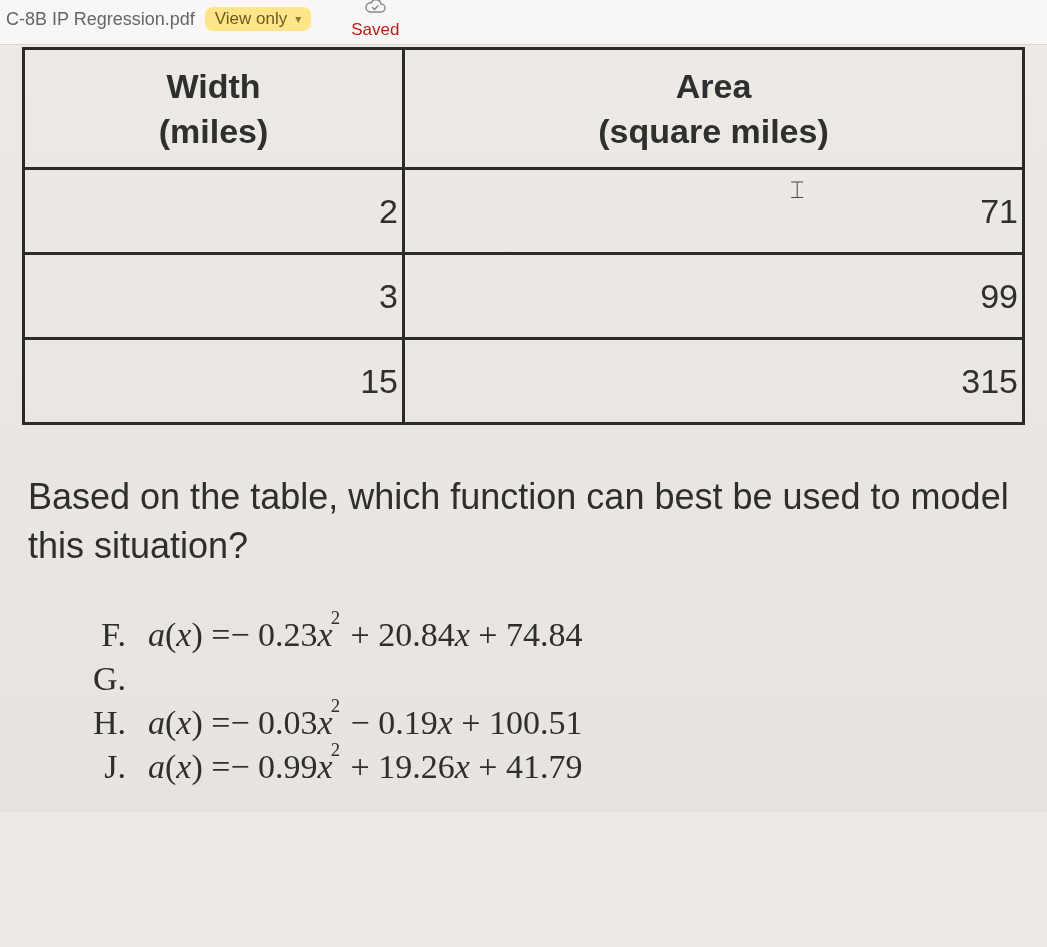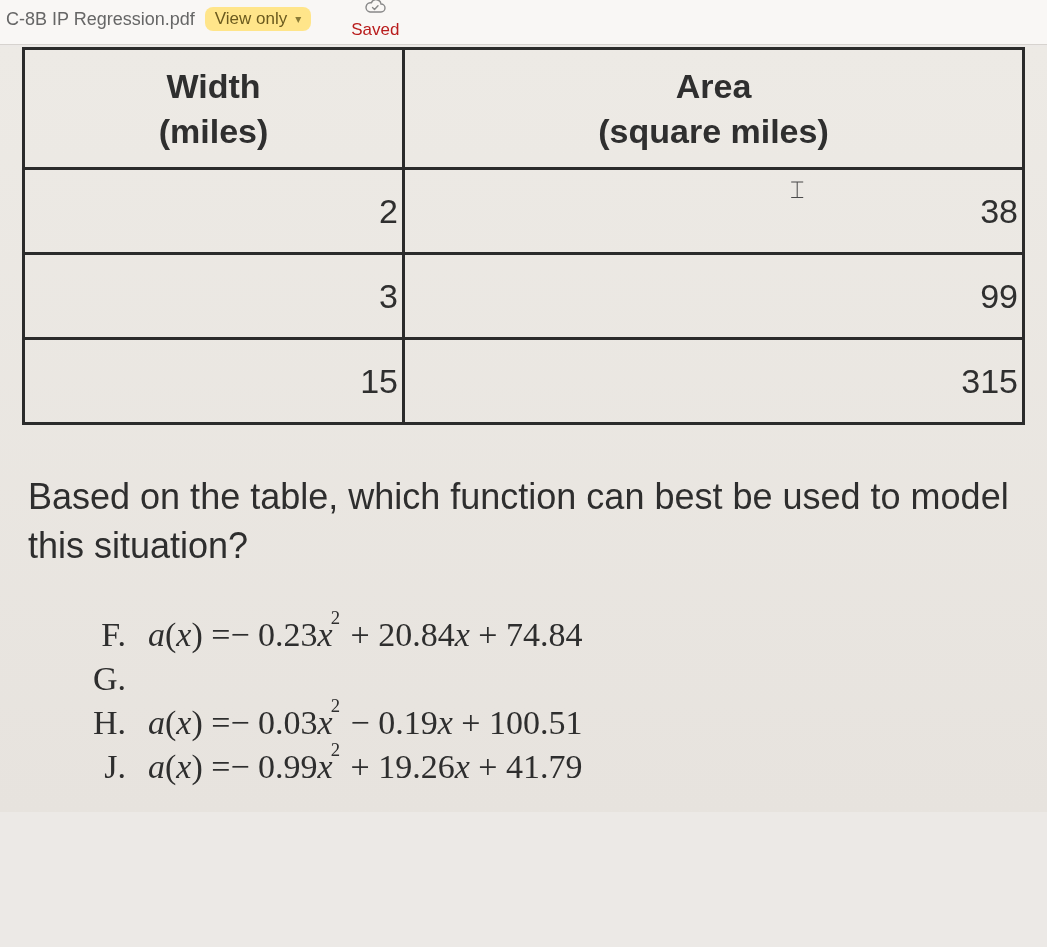--- a/index.html
+++ b/index.html
@@ -135,21 +135,21 @@
           <div class="th-inner">
             <span>Area</span>
             <span>(square miles)</span>
           </div>
         </th>
       </tr>
     </thead>
     <tbody>
       <tr>
         <td>2</td>
-        <td>38</td>
+        <td>71</td>
       </tr>
       <tr>
         <td>3</td>
         <td>99</td>
       </tr>
       <tr>
         <td>15</td>
         <td>315</td>
       </tr>
     </tbody>

